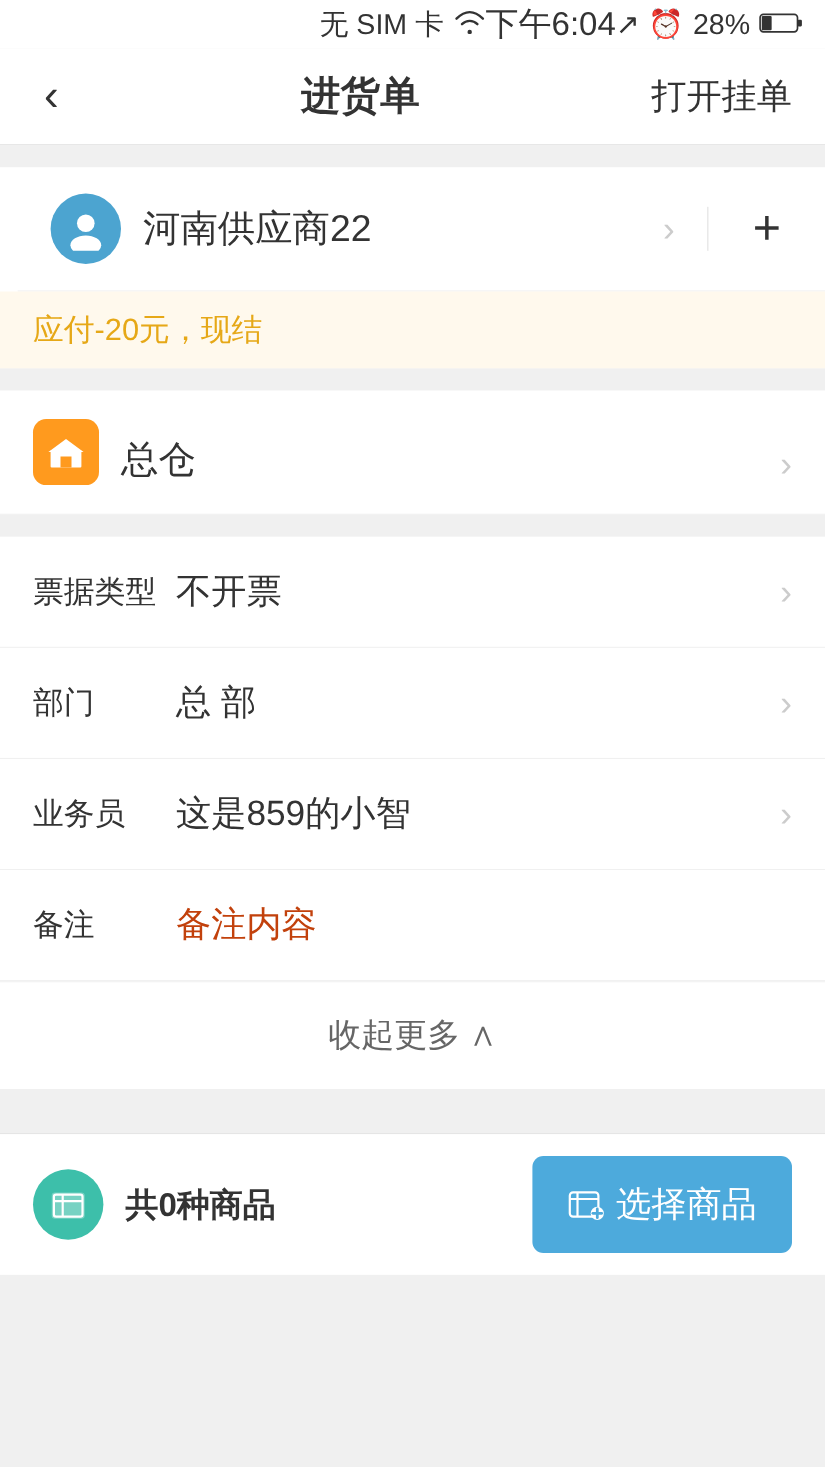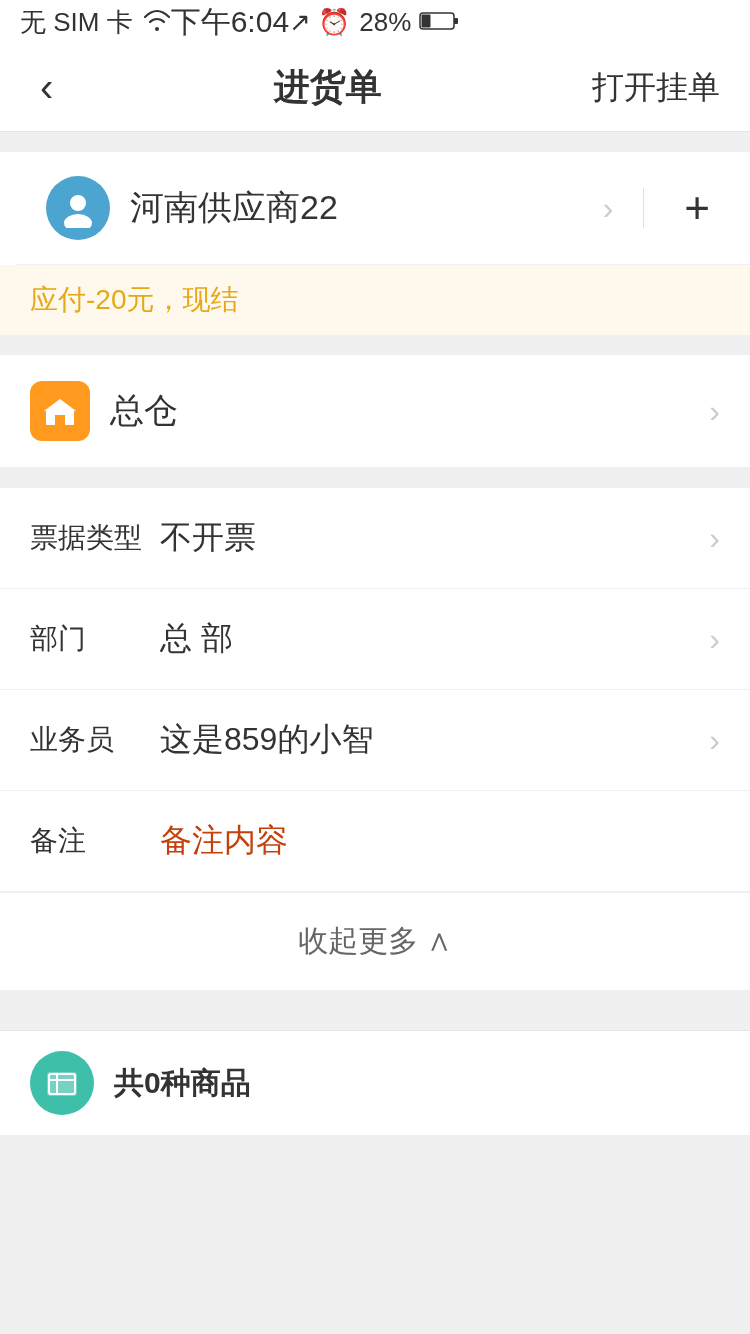--- a/index.html
+++ b/index.html
@@ -13,21 +13,21 @@
       color: #333;
     }
 
     
     .status-bar {
       width: 100%;
       height: 44px;
       background: #fff;
       display: flex;
       align-items: center;
-      justify-content: flex-start;
+      justify-content: flex-end;
       padding: 0 20px;
       font-size: 26px;
       color: #333;
     }
     .status-left { display: flex; align-items: center; gap: 10px; }
     .status-center { font-size: 30px; font-weight: 500; }
     .status-right { display: flex; align-items: center; gap: 8px; font-size: 26px; }
 
     
     .nav-bar {
@@ -115,21 +115,21 @@
     .notice-bar {
       background: #fff9ed;
       padding: 16px 30px;
       font-size: 28px;
       color: #e6a817;
     }
 
     
     .warehouse-row {
       display: flex;
-      align-items: center;
+      align-items: flex-end;
       padding: 26px 30px;
       background: #fff;
       border-bottom: 1px solid #f0f0f0;
     }
     .warehouse-icon {
       width: 60px;
       height: 60px;
       border-radius: 12px;
       background: #ff9a1e;
       display: flex;
@@ -343,15 +343,26 @@
 <div class="bottom-bar">
   <div class="product-count-icon">
     <svg viewBox="0 0 38 38">
       <rect x="4" y="8" width="30" height="24" rx="3" fill="#fff" opacity="0.3"></rect>
       <rect x="6" y="10" width="26" height="20" rx="2" stroke="#fff" stroke-width="2" fill="none"></rect>
       <line x1="6" y1="16" x2="32" y2="16" stroke="#fff" stroke-width="2"></line>
       <line x1="14" y1="10" x2="14" y2="30" stroke="#fff" stroke-width="2"></line>
     </svg>
   </div>
   <span class="product-count-text">共0种商品</span>
+  <button class="select-product-btn">
+    <svg viewBox="0 0 34 34">
+      <rect x="2" y="6" width="26" height="22" rx="3" stroke="#fff" stroke-width="2" fill="none"></rect>
+      <line x1="2" y1="12" x2="28" y2="12" stroke="#fff" stroke-width="2"></line>
+      <line x1="9" y1="6" x2="9" y2="28" stroke="#fff" stroke-width="2"></line>
+      <circle cx="27" cy="25" r="6" fill="#fff"></circle>
+      <line x1="27" y1="21" x2="27" y2="29" stroke="#4daadc" stroke-width="2.5" stroke-linecap="round"></line>
+      <line x1="23" y1="25" x2="31" y2="25" stroke="#4daadc" stroke-width="2.5" stroke-linecap="round"></line>
+    </svg>
+    <span>选择商品</span>
+  </button>
 </div>
 
 <div class="page-bg-fill"></div>
 
 </body></html>

